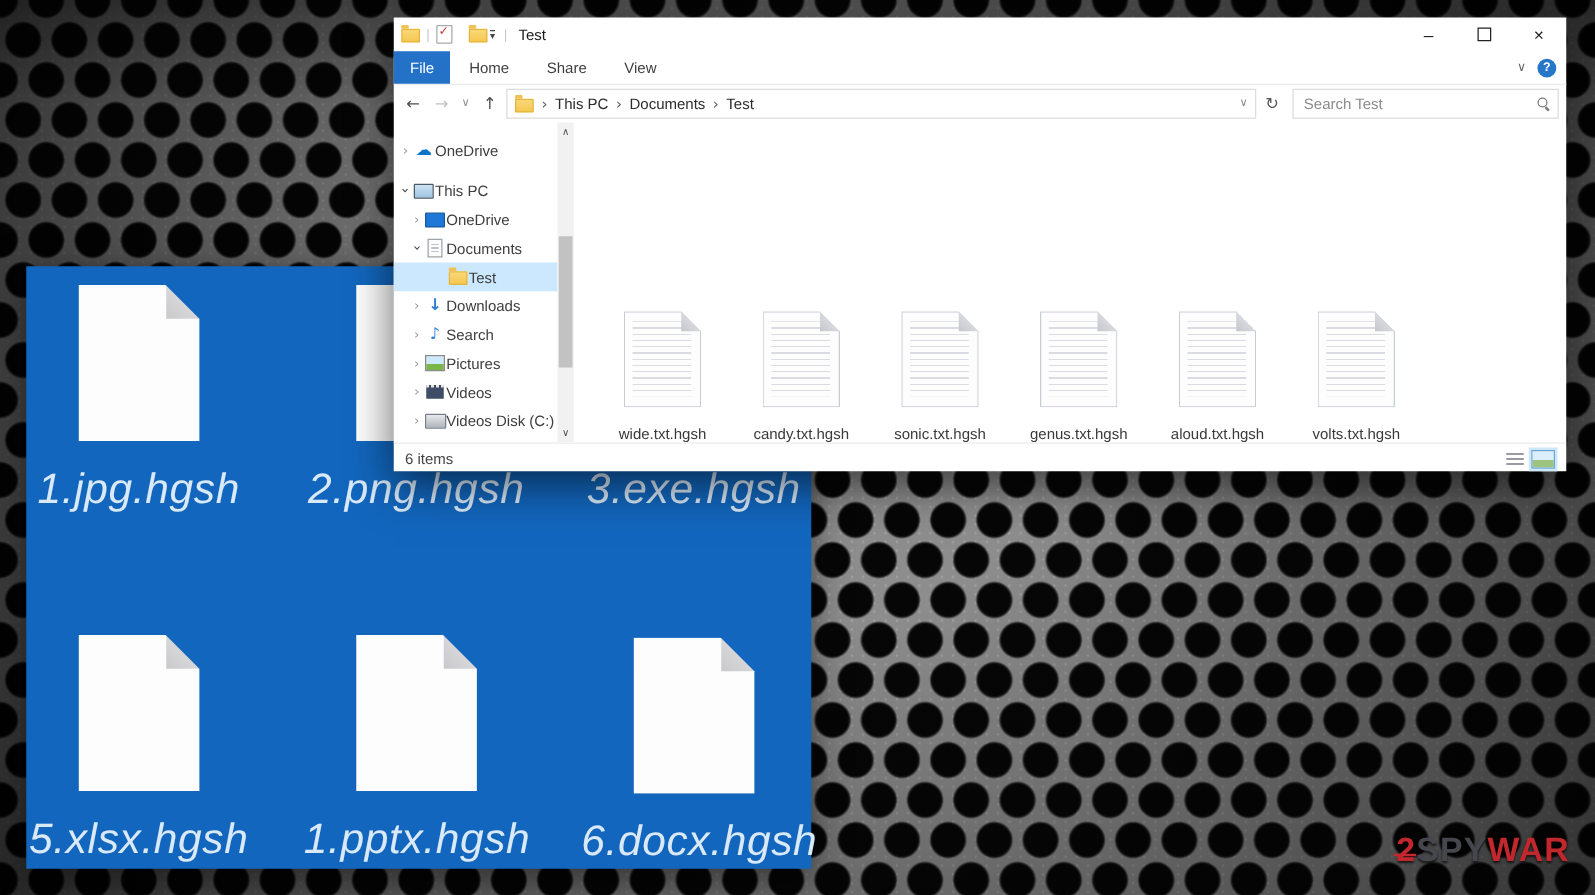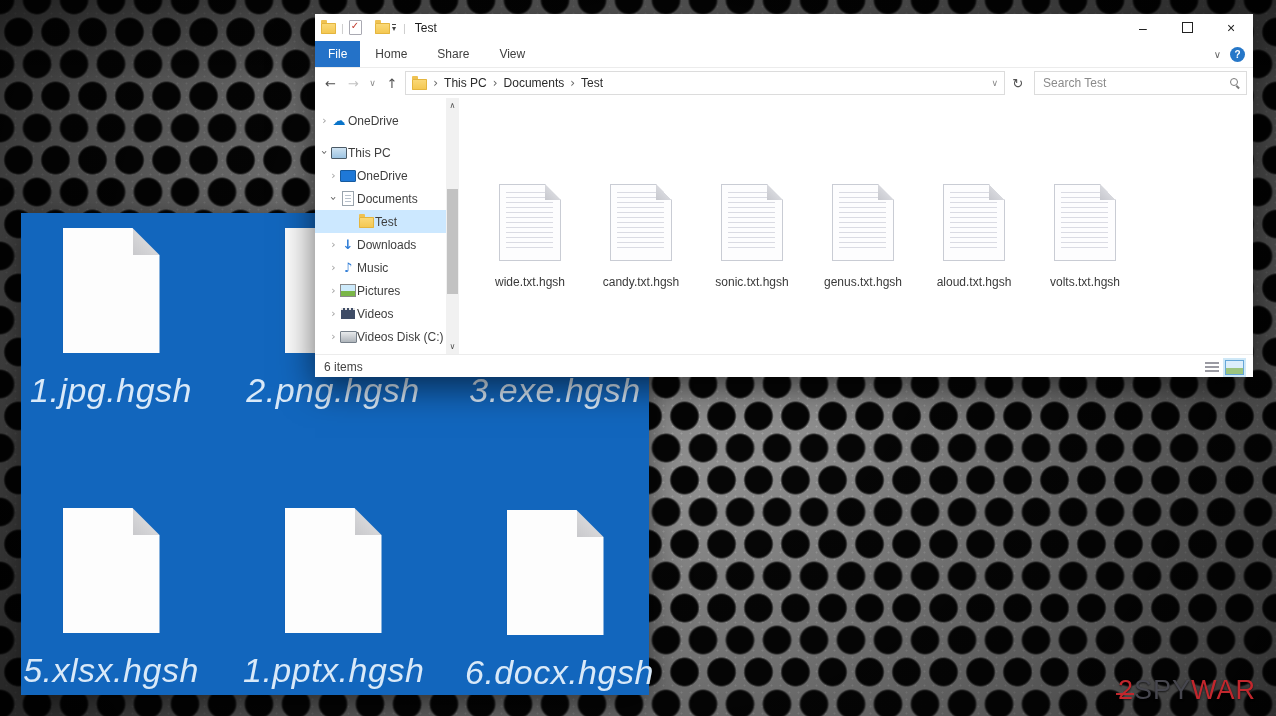--- a/index.html
+++ b/index.html
@@ -102,40 +102,40 @@
     background-size:14px 2px;background-repeat:repeat-x;background-position:0 0;}
   .disk{width:15px;height:10px;border:1px solid #77808a;border-radius:1px;
     background:linear-gradient(#e8eaec,#aeb4ba);}
 
   .sscroll{width:13px;background:#f1f1f1;position:relative;flex:none;}
   .sarrow{position:absolute;left:0;width:13px;text-align:center;color:#505050;font-size:8px;
     font-family:"DejaVu Sans",sans-serif;}
   .sarrow.up{top:3px;} .sarrow.dn{bottom:3px;}
   .sthumb{position:absolute;left:1px;width:11px;top:91px;height:105px;background:#c2c2c2;}
 
-  .files{flex:1;padding:21px 0 0 21px;display:flex;align-items:center;}
+  .files{flex:1;padding:21px 0 0 21px;display:flex;align-items:flex-end;}
   .ftile{width:100px;margin-right:11px;text-align:center;}
   .ticon{position:relative;display:inline-block;width:62px;height:77px;background:#fdfdfe;
     box-shadow:inset 0 0 0 1px #c9ccd4;clip-path:polygon(0 0,calc(100% - 16px) 0,100% 16px,100% 100%,0 100%);}
   .tlines{position:absolute;left:7px;right:8px;top:8px;bottom:9px;
     background:repeating-linear-gradient(#dadbe3 0 1px, rgba(0,0,0,0) 1px 5px);}
   .tflap{position:absolute;top:0;right:0;width:16px;height:16px;
     background:linear-gradient(225deg, rgba(0,0,0,0) 0 50%, #d8d9de 50%, #c6c7cd 100%);}
   .fname{margin-top:11px;font-size:12px;color:#3a3a3a;}
 
   .statusbar{height:24px;border-top:1px solid #ececec;display:flex;align-items:center;
     padding:0 9px;color:#444;}
   .viewbtns{margin-left:auto;display:flex;align-items:center;gap:6px;}
   .vlist{width:14px;height:11px;
     background:repeating-linear-gradient(#9a9aa2 0 2px, rgba(0,0,0,0) 2px 4px);}
   .vthumb{width:17px;height:13px;border:1px solid #66a7d8;box-shadow:0 0 0 2px #cfe8f7;
     background:linear-gradient(180deg,#dceefb 55%,#9cc47f 55%);}
 
   
-  .wm{position:absolute;right:20px;bottom:10px;z-index:3;font-size:27px;font-weight:normal;
+  .wm{position:absolute;right:20px;bottom:20px;z-index:3;font-size:27px;font-weight:bold;
     letter-spacing:1px;text-shadow:0 1px 2px rgba(0,0,0,.7);}
   .wm .red{color:#c2272d;} .wm .dark{color:#46464e;}
   .wm .p1{position:relative;display:inline-block;}
   .wm .p1::after{content:"";position:absolute;left:-2px;right:0;top:58%;height:2px;background:#c2272d;}
 </style>
 </head>
 <body>
 
 <div class="stage">
   <div class="mesh"></div>
@@ -264,21 +264,21 @@
           <span class="sic">
               <span class="dlarrow">↓</span>
             </span>
           <span>Downloads</span>
         </div>
         <div class="srow lvl2">
           <span class="exp">›</span>
           <span class="sic">
               <span class="note">♪</span>
             </span>
-          <span>Music</span>
+          <span>Search</span>
         </div>
         <div class="srow lvl2">
           <span class="exp">›</span>
           <span class="sic">
               <span class="pic"></span>
             </span>
           <span>Pictures</span>
         </div>
         <div class="srow lvl2">
           <span class="exp">›</span>

